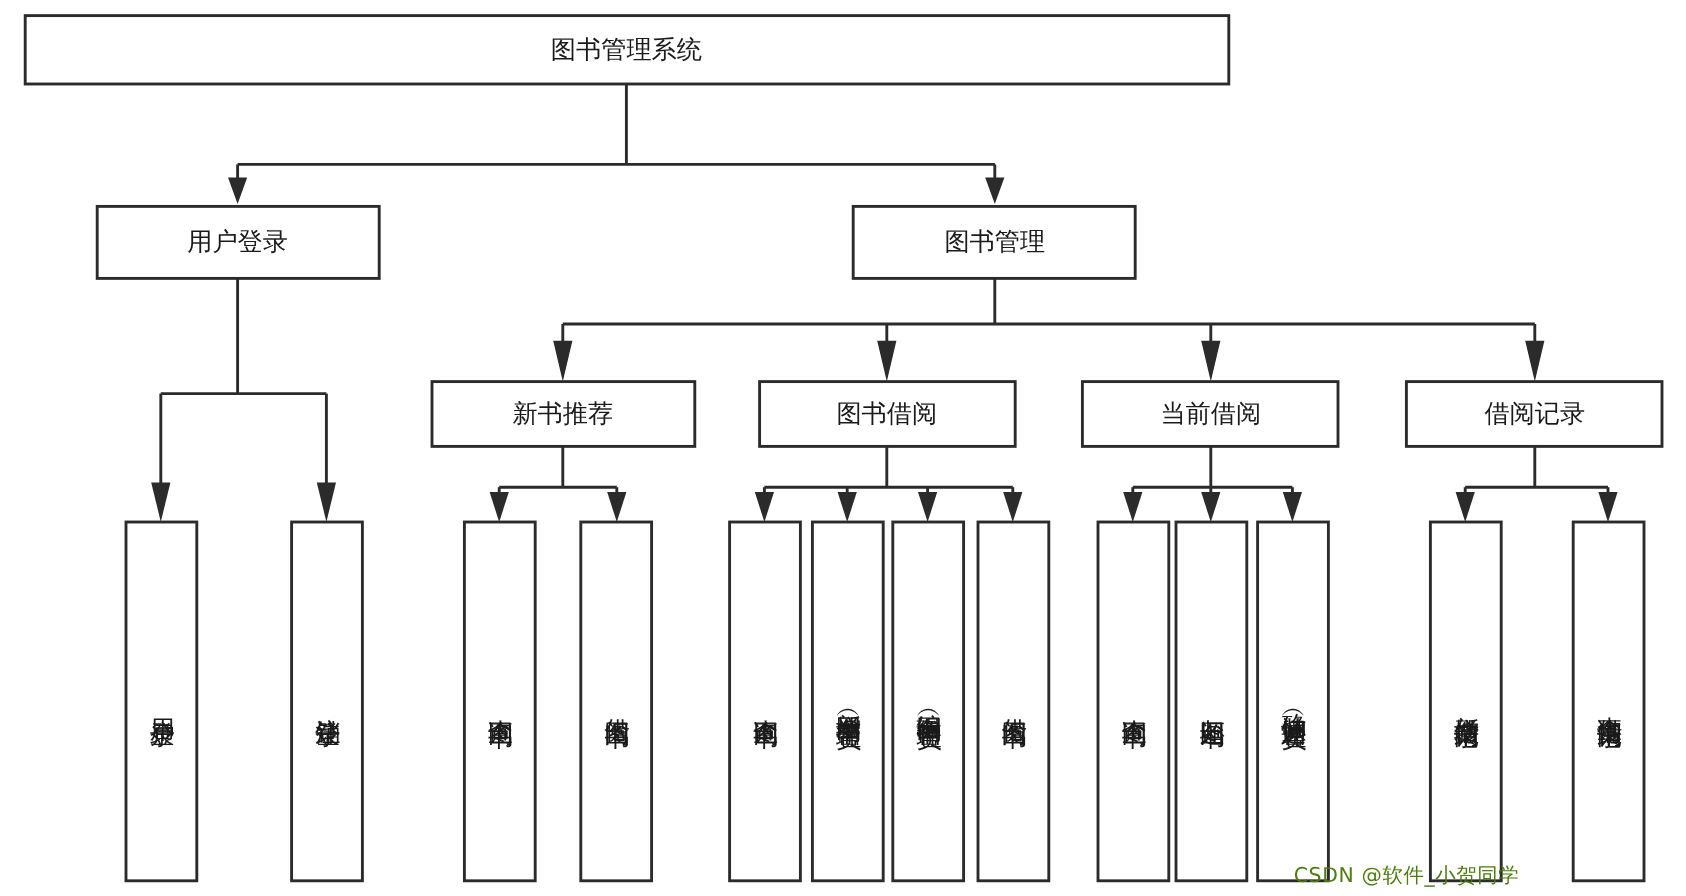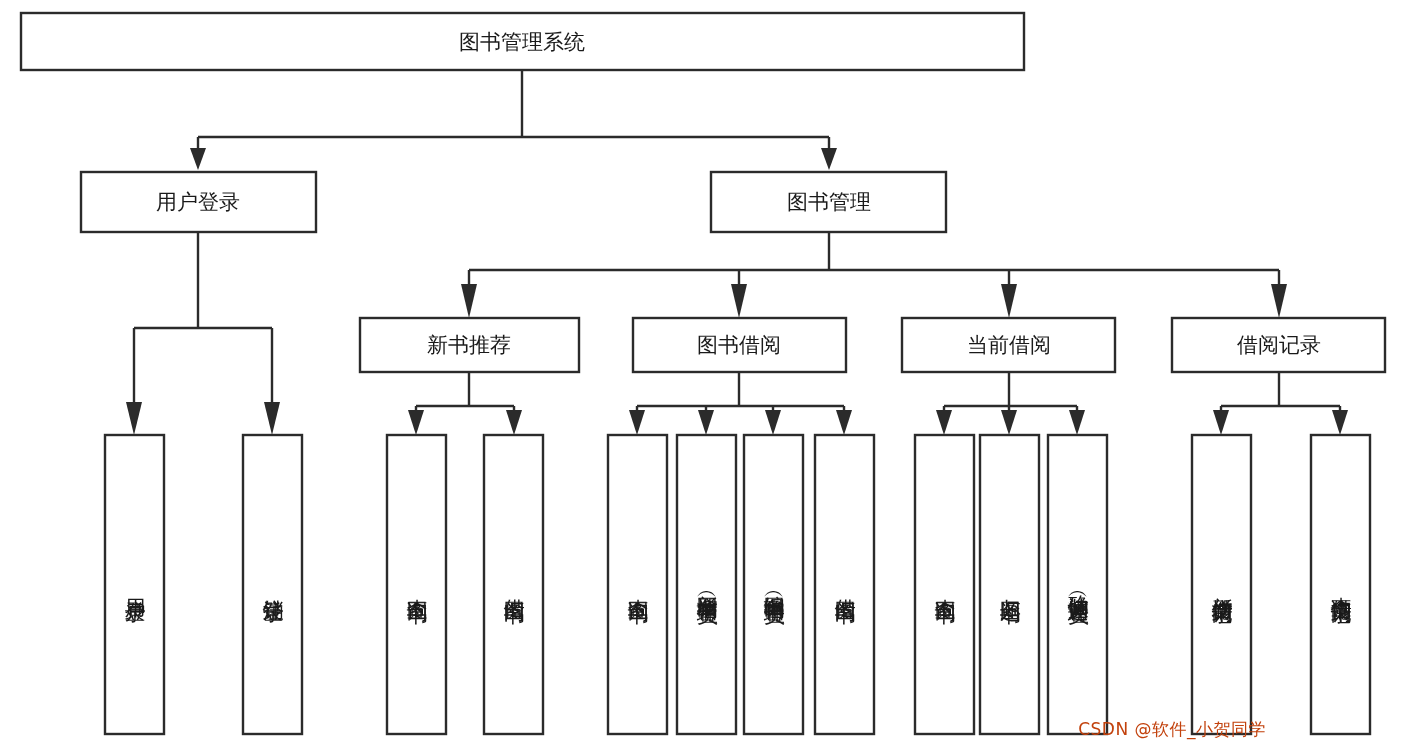--- a/index.html
+++ b/index.html
@@ -62,21 +62,21 @@
     align-items: center;
     justify-content: center;
     pointer-events: none;
   }
   .watermark {
     position: absolute;
     right: 14px;
     bottom: 6px;
     font-family: "DejaVu Sans", "Liberation Sans", sans-serif;
     font-size: 17px;
-    color: #c2410c;
+    color: #4d7c0f;
     letter-spacing: 0.5px;
     white-space: nowrap;
   }
 </style>
 </head>
 <body>
 
 <div id="diagram-root">
 
   <svg class="diagram-canvas" viewBox="0 0 1405 747">

